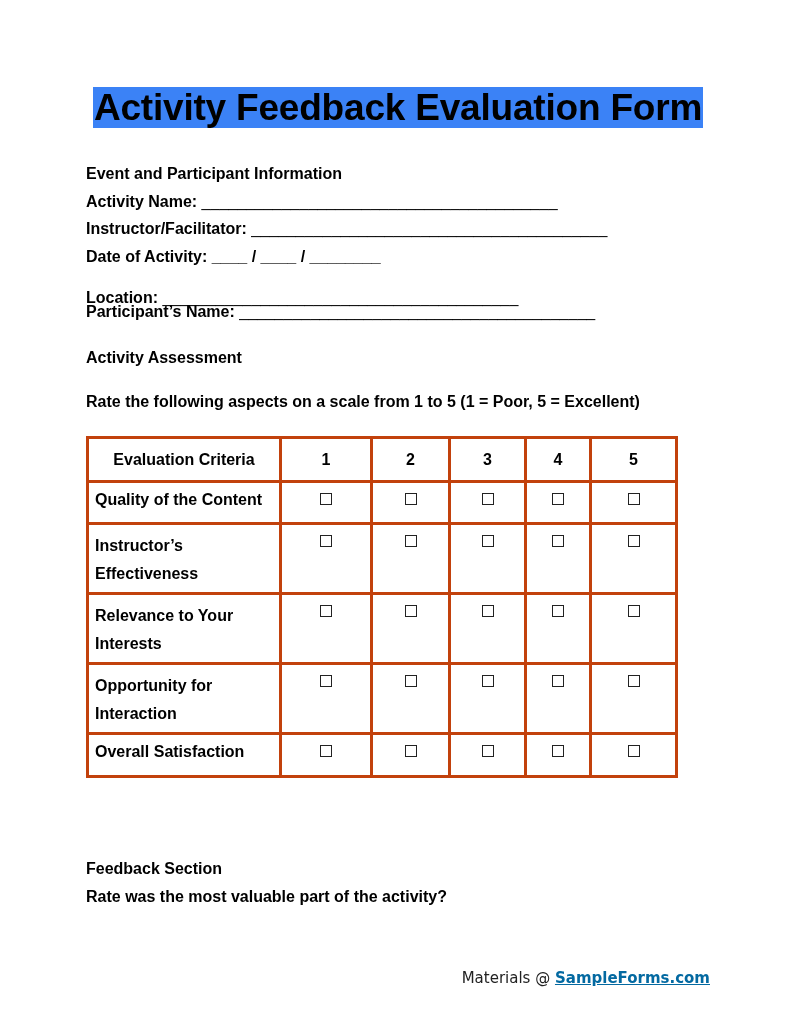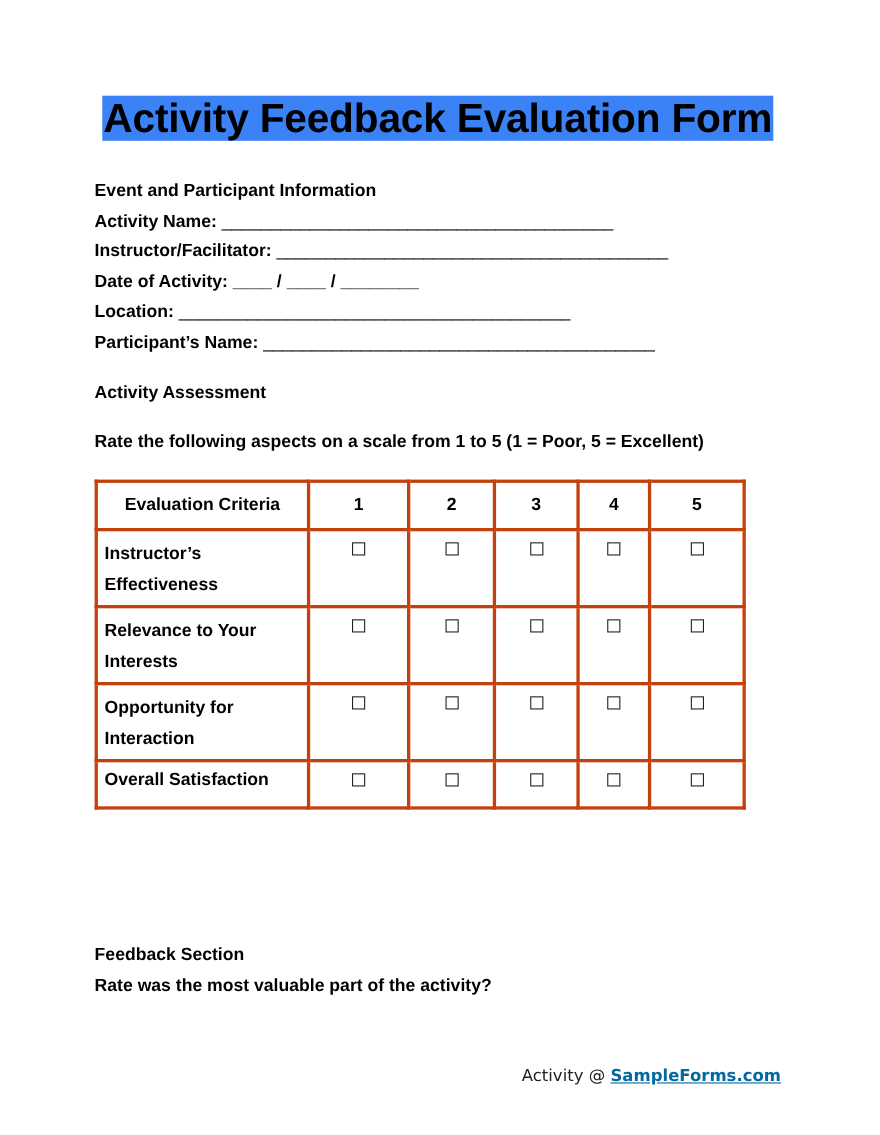--- a/index.html
+++ b/index.html
@@ -21,35 +21,43 @@
 
 <div class="title-wrap">
   <span class="title">Activity Feedback Evaluation Form</span>
 </div>
 
 <div class="line" style="top:165px;">Event and Participant Information</div>
 
 <div class="line" style="top:193px;"><span>Activity Name:</span> <span style="font-weight:normal">________________________________________</span></div>
 <div class="line" style="top:220px;"><span>Instructor/Facilitator:</span> <span style="font-weight:normal">________________________________________</span></div>
 <div class="line" style="top:248px;"><span>Date of Activity:</span> <span>____ / ____ / ________</span></div>
-<div class="line" style="top:275px;"><span>Location:</span> <span style="font-weight:normal">________________________________________</span></div>
+<div class="line" style="top:289px;"><span>Location:</span> <span style="font-weight:normal">________________________________________</span></div>
 <div class="line" style="top:303px;"><span>Participant’s Name:</span> <span style="font-weight:normal">________________________________________</span></div>
 
 <div class="line" style="top:349px;">Activity Assessment</div>
 <div class="line" style="top:393px;">Rate the following aspects on a scale from 1 to 5 (1 = Poor, 5 = Excellent)</div>
 
 <table>
   <tbody>
       <tr>
     <th style="width:190px">Evaluation Criteria</th>
     <th style="width:88px">1</th>
     <th style="width:75px">2</th>
     <th style="width:73px">3</th>
     <th style="width:62px">4</th>
     <th style="width:83px">5</th>
+  </tr>
+  <tr style="height:42px">
+    <td class="crit" style="padding-top:3px"><span>Quality of the Content</span></td>
+    <td class="box"><span class="cb"></span></td>
+    <td class="box"><span class="cb"></span></td>
+    <td class="box"><span class="cb"></span></td>
+    <td class="box"><span class="cb"></span></td>
+    <td class="box"><span class="cb"></span></td>
   </tr>
   <tr style="height:70px">
     <td class="crit"><span>Instructor’s</span><br><span>Effectiveness</span></td>
     <td class="box"><span class="cb"></span></td>
     <td class="box"><span class="cb"></span></td>
     <td class="box"><span class="cb"></span></td>
     <td class="box"><span class="cb"></span></td>
     <td class="box"><span class="cb"></span></td>
   </tr>
   <tr style="height:70px">
@@ -75,13 +83,13 @@
     <td class="box"><span class="cb"></span></td>
     <td class="box"><span class="cb"></span></td>
     <td class="box"><span class="cb"></span></td>
   </tr>
 </tbody>
   </table>
 
 <div class="line" style="top:860px;text-align:center;">Feedback Section</div>
 <div class="line" style="top:888px;">Rate was the most valuable part of the activity?</div>
 
-<div class="copyright"><span style="white-space:pre">Activity @ </span><a>SampleForms.com</a></div>
+<div class="copyright"><span style="white-space:pre">Materials @ </span><a>SampleForms.com</a></div>
 
 </body></html>

